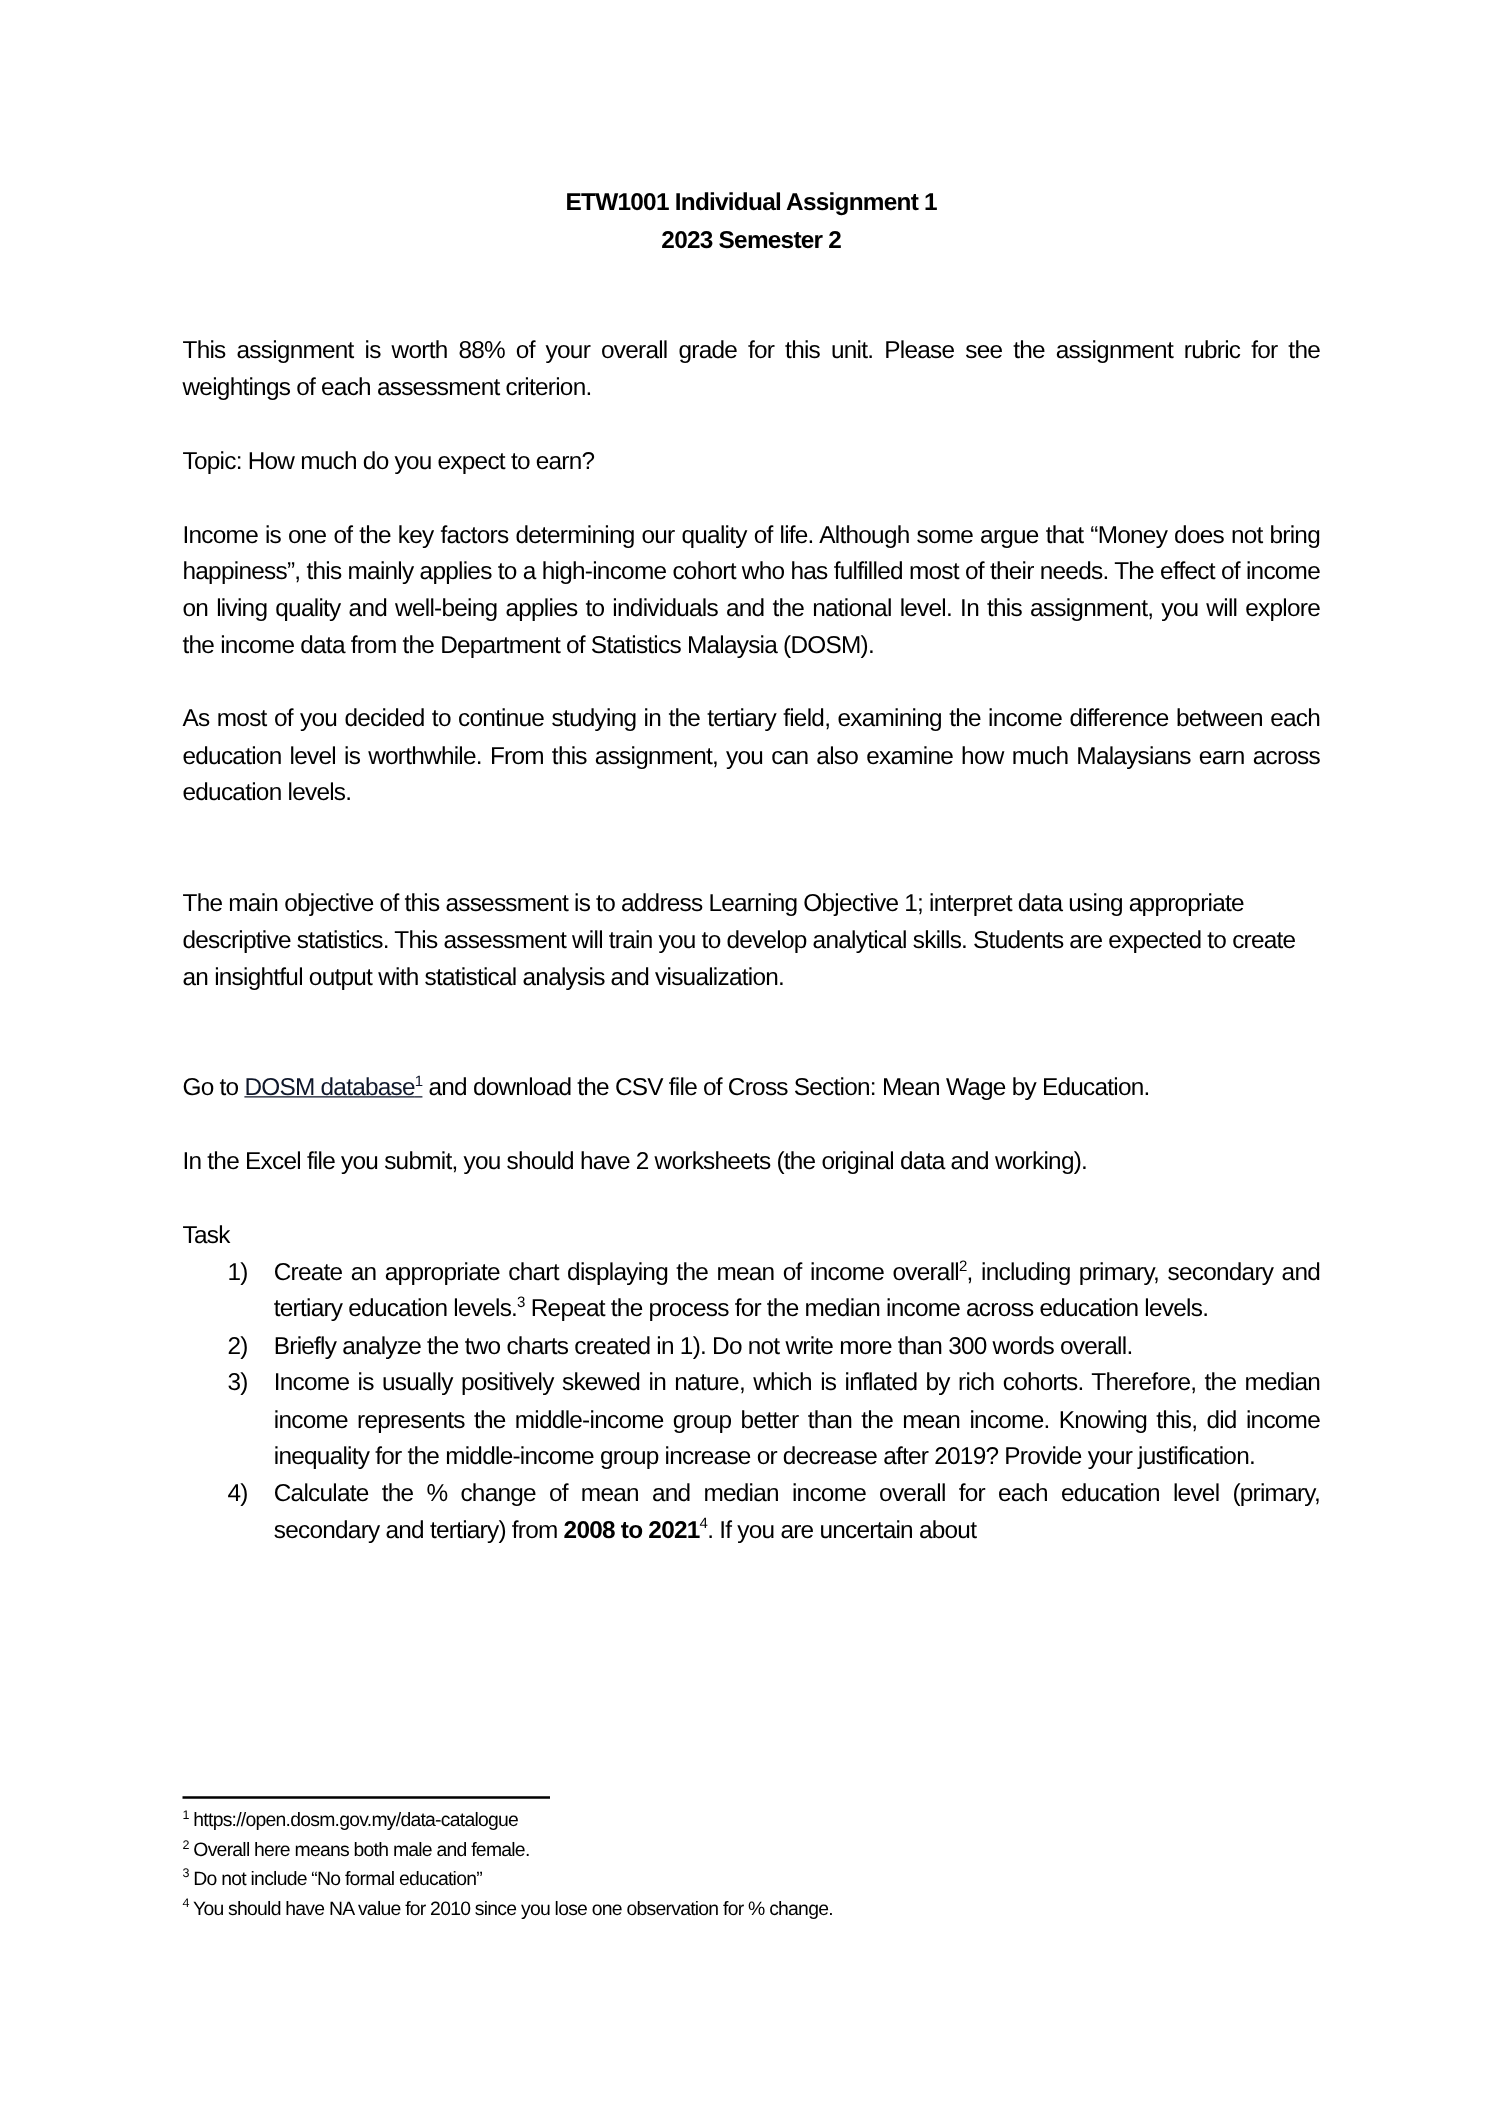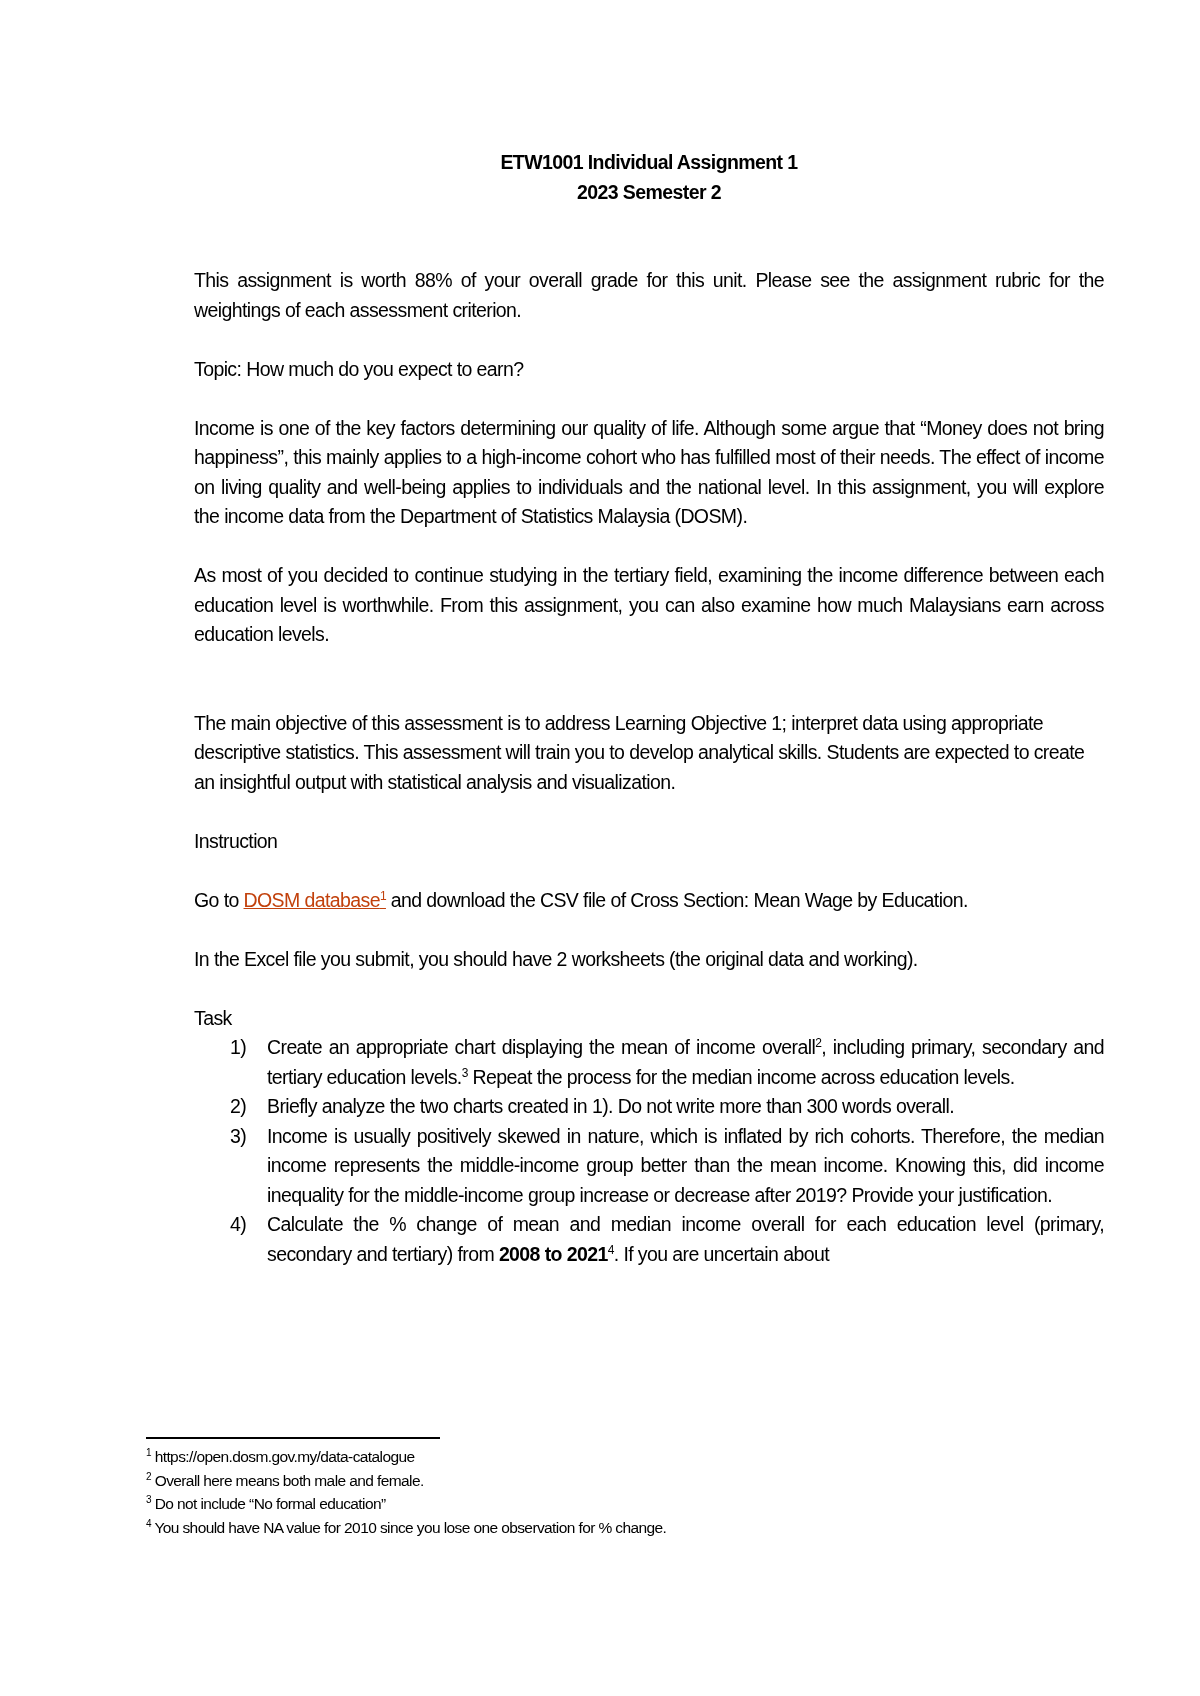--- a/index.html
+++ b/index.html
@@ -5,28 +5,27 @@
     html, body { margin: 0; padding: 0; background: #ffffff; }
     body {
       width: 1200px; height: 1696px; position: relative; overflow: hidden;
       font-family: "Liberation Sans Narrow", "Liberation Sans", sans-serif;
       color: #000;
     }
     .page {
       position: absolute; left: 146px; top: 148px; width: 910px;
       font-size: 19.5px; line-height: 29.5px;
       letter-spacing: -0.6px;
-      margin-left: 48px;
     }
     .title { text-align: center; font-weight: bold; margin: 0; }
     .blank { height: 29.5px; }
     p { margin: 0; }
     .just { text-align: justify; }
     .bold { font-weight: normal; }
-    a.link { color: #c2410c; text-decoration: underline; }
+    a.link { color: #0f172a; text-decoration: underline; }
     sup { font-size: 12px; line-height: 0; vertical-align: super; }
     ol.tasks { margin: 0; padding: 0; list-style: none; }
     ol.tasks li { position: relative; padding-left: 73px; text-align: justify; }
     ol.tasks li .num { position: absolute; left: 36px; top: 0; }
     .footnotes {
       position: absolute; left: 146px; top: 1437px; width: 900px;
       font-size: 15.5px; line-height: 23.5px; letter-spacing: -0.6px; font-weight: normal;
     }
     .fn-rule { width: 294px; height: 2px; background: #000; margin-bottom: 6px; }
     .fn sup { font-size: 10px; }
@@ -51,21 +50,20 @@
   <div class="blank"></div>
 
   <p class="just">As most of you decided to continue studying in the tertiary field, examining the income difference between each education level is worthwhile. From this assignment, you can also examine how much Malaysians earn across education levels.</p>
   <div class="blank"></div>
 
   <div class="blank"></div>
 
   <p>The main objective of this assessment is to address Learning Objective 1; interpret data using appropriate descriptive statistics. This assessment will train you to develop analytical skills. Students are expected to create an insightful output with statistical analysis and visualization.</p>
   <div class="blank"></div>
 
-  <p class="bold">Instruction</p>
   <div class="blank"></div>
 
   <p><span>Go to </span><a class="link"><span>DOSM database</span><sup>1</sup></a><span> and download the CSV file of Cross Section: Mean Wage by Education.</span></p>
   <div class="blank"></div>
 
   <p>In the Excel file you submit, you should have 2 worksheets (the original data and working).</p>
   <div class="blank"></div>
 
   <p class="bold">Task</p>
   <ol class="tasks">

